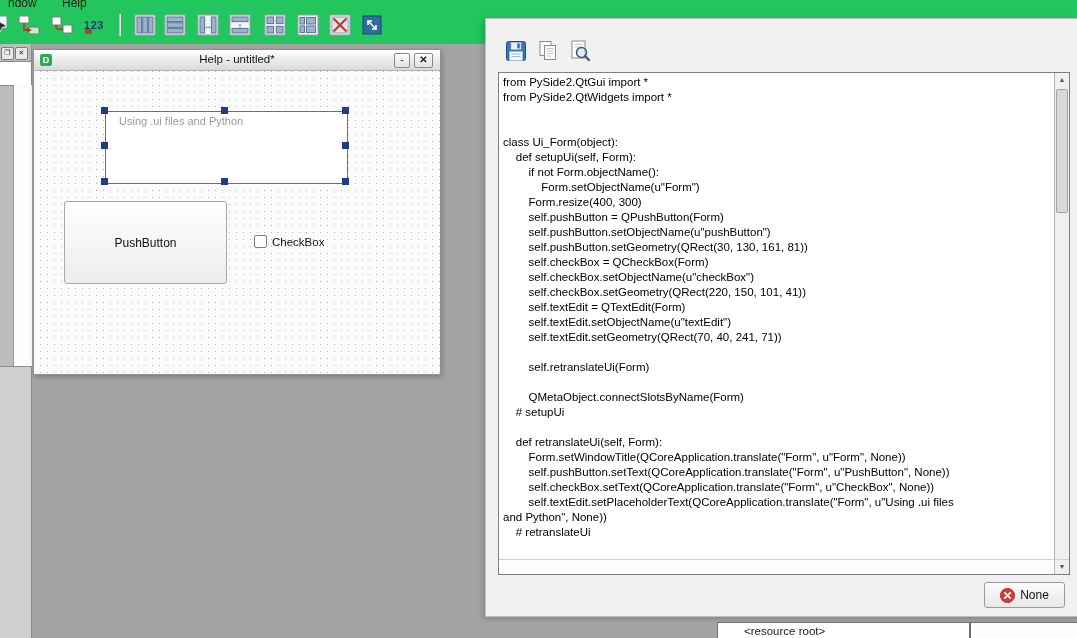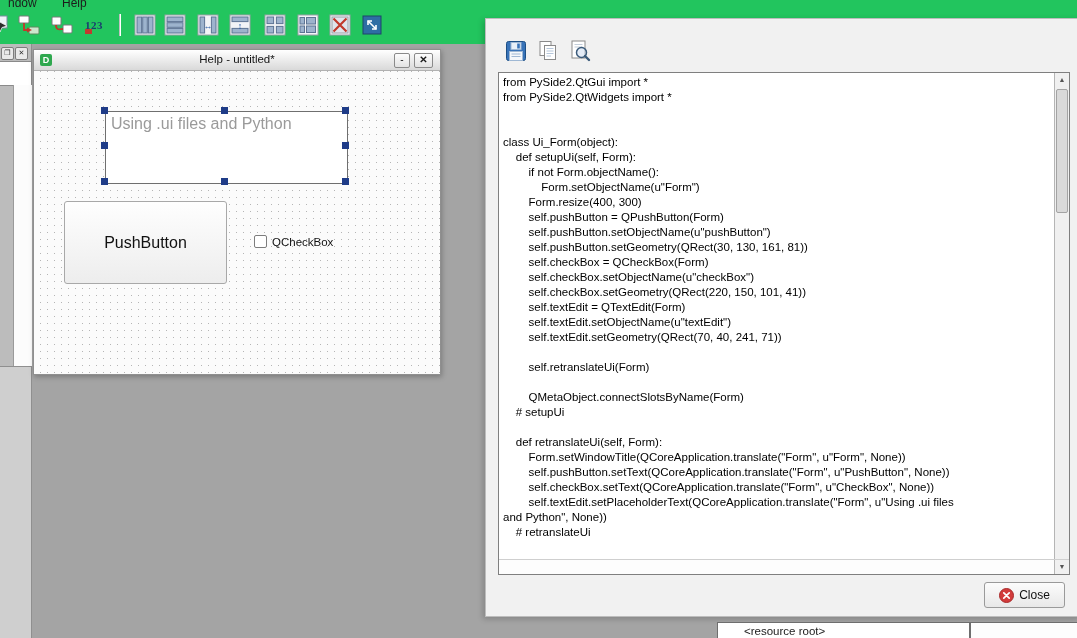--- a/index.html
+++ b/index.html
@@ -9,21 +9,21 @@
     -webkit-font-smoothing:antialiased;
   }
   
   .topstrip { position:absolute; left:0; top:0; width:100%; height:44px; background:#22c55e; overflow:hidden; }
   .menubar { position:absolute; left:8px; top:-4px; font-size:12px; color:#1c1c1c; white-space:nowrap; }
   .menu-item { display:inline-block; margin-right:22px; }
   .main-toolbar { position:absolute; left:0; top:10px; width:100%; height:30px; }
   .tb-icon { position:absolute; top:2px; width:26px; height:26px; display:flex; align-items:center; justify-content:center; border-radius:3px; }
   .tb-sep { position:absolute; top:4px; left:119px; width:1px; height:22px; background:#c0c0c0; border-right:1px solid #ffffff; }
   .taborder { position:relative; width:22px; height:22px; display:flex; align-items:center; justify-content:center; }
-  .tabnum { font-size:11px; font-weight:bold; color:#1b3c6e; letter-spacing:0.5px;font-family:Liberation Serif, serif; }
+  .tabnum { font-size:11px; font-weight:bold; color:#1b3c6e; letter-spacing:0.5px; }
   .tab-red { position:absolute; left:2px; bottom:2px; width:7px; height:5px; background:#c23a2f; }
 
   
   .workspace { position:absolute; left:0; top:44px; right:0; bottom:0; background:#a4a4a4; }
   .left-dock { position:absolute; left:0; top:44px; width:31px; bottom:0; background:#bcbcbc; border-right:1px solid #8f8f8f; }
   .dock-btn { position:absolute; top:3px; width:11px; height:11px; border:1px solid #7d7d7d; background:#e9e9e9; font-size:7px; line-height:10px; text-align:center; color:#333; border-radius:2px; }
   .dock-btn.b1 { left:1px; }
   .dock-btn.b2 { left:15px; }
   .dock-search { position:absolute; left:-2px; top:17px; width:32px; height:23px; background:#ffffff; border:1px solid #8a8a8a; }
   .dock-list { position:absolute; left:13px; top:41px; width:18px; height:281px; background:#fcfcfc; border-left:1px solid #9a9a9a; }
@@ -35,23 +35,23 @@
   .fw-titlebar { position:absolute; left:0; top:0; right:0; height:20px; background:linear-gradient(#ffffff,#d9d9d9); border-bottom:1px solid #b1b1b1; }
   .fw-icon { position:absolute; left:6px; top:4px; width:12px; height:12px; background:#2fa84f; border-radius:2px; color:#fff; font-size:9px; font-weight:bold; text-align:center; line-height:12px; }
   .fw-title { position:absolute; left:0; right:0; top:3px; text-align:center; font-size:11.5px; color:#141414; }
   .fw-btn { position:absolute; top:3px; height:13px; border:1px solid #8a8a8a; border-radius:2px; background:linear-gradient(#fdfdfd,#e2e2e2); font-size:10px; line-height:12px; text-align:center; color:#1a1a1a; cursor:default; }
   .fw-btn.min { right:30px; width:14px; }
   .fw-btn.close { right:7px; width:17px; font-weight:bold; }
   .fw-content { position:absolute; left:0; top:21px; right:0; bottom:0; background-color:#fbfbfb;
     background-image:radial-gradient(circle, #b5b5b5 0.9px, rgba(0,0,0,0) 1px);
     background-size:7px 7px; background-position:3px 4px; }
   .textedit { position:absolute; left:71px; top:40px; width:241px; height:71px; background:#ffffff; border:1px solid #6f6f6f; }
-  .placeholder { position:absolute; left:5px; top:3px; font-size:16px; color:#9a9a9a; }
+  .placeholder { position:absolute; left:13px; top:3px; font-size:11px; color:#9a9a9a; }
   .handle { position:absolute; width:7px; height:7px; background:#1f3c88; }
-  .pushbutton { position:absolute; left:30px; top:130px; width:161px; height:81px; background:linear-gradient(#fefefe,#ededed); border:1px solid #a8a8a8; border-radius:3px; display:flex; align-items:center; justify-content:center; font-size:16px; color:#111; }
+  .pushbutton { position:absolute; left:30px; top:130px; width:161px; height:81px; background:linear-gradient(#fefefe,#ededed); border:1px solid #a8a8a8; border-radius:3px; display:flex; align-items:center; justify-content:center; font-size:12px; color:#111; }
   .checkbox { position:absolute; left:220px; top:150px; width:101px; height:41px; display:flex; align-items:center; }
   .cb-ind { width:13px; height:13px; background:#ffffff; border:1px solid #7d7d7d; border-radius:2px; box-sizing:border-box; }
   .cb-label { margin-left:5px; font-size:11.5px; color:#111; }
 
   
   .code-dialog { position:absolute; left:485px; top:18px; width:594px; height:597px; background:#f1f1f1; border:1px solid #bdbdbd; box-shadow:-2px 2px 6px rgba(0,0,0,0.2); }
   .cd-icon { position:absolute; top:19px; width:26px; height:26px; display:flex; align-items:center; justify-content:center; }
   .cd-save { left:17px; }
   .cd-copy { left:49px; }
   .cd-find { left:81px; }
@@ -207,21 +207,21 @@
       <div class="handle" style="left:308px;top:71px"></div>
       <div class="handle" style="left:67px;top:107px"></div>
       <div class="handle" style="left:187px;top:107px"></div>
       <div class="handle" style="left:308px;top:107px"></div>
 
       <div class="pushbutton">
         <span>PushButton</span>
       </div>
       <div class="checkbox">
         <span class="cb-ind"></span>
-        <span class="cb-label">QCheckBox</span>
+        <span class="cb-label">CheckBox</span>
       </div>
     </div>
   </div>
 
   <div class="code-dialog">
     <div class="cd-icon cd-save">
       <svg width="24" height="24" viewBox="0 0 24 24">
           <rect x="2.5" y="2.5" width="19" height="19" rx="2" fill="#3873b8" stroke="#1d4f86"></rect>
           <rect x="7" y="3.5" width="10" height="7" fill="#e9f0f8" stroke="#9fb8d4"></rect>
           <rect x="13.2" y="4.5" width="2.6" height="5" fill="#3873b8"></rect>
@@ -290,21 +290,21 @@
       <div class="vs-down"><span>▼</span></div>
     </div>
 
     <div class="close-btn">
       <span style="display:flex">
         <svg width="15" height="15" viewBox="0 0 15 15">
             <circle cx="7.5" cy="7.5" r="7" fill="#d23b3b" stroke="#a82a2a"></circle>
             <path d="M4.8 4.8 L10.2 10.2 M10.2 4.8 L4.8 10.2" stroke="#ffffff" stroke-width="1.7" stroke-linecap="round"></path>
           </svg>
       </span>
-      <span>Close</span>
+      <span>None</span>
     </div>
   </div>
 
   <div class="resource-panel">
     <span>&lt;resource root&gt;</span>
   </div>
   <div class="side-panel"></div>
 
 </div>
 

